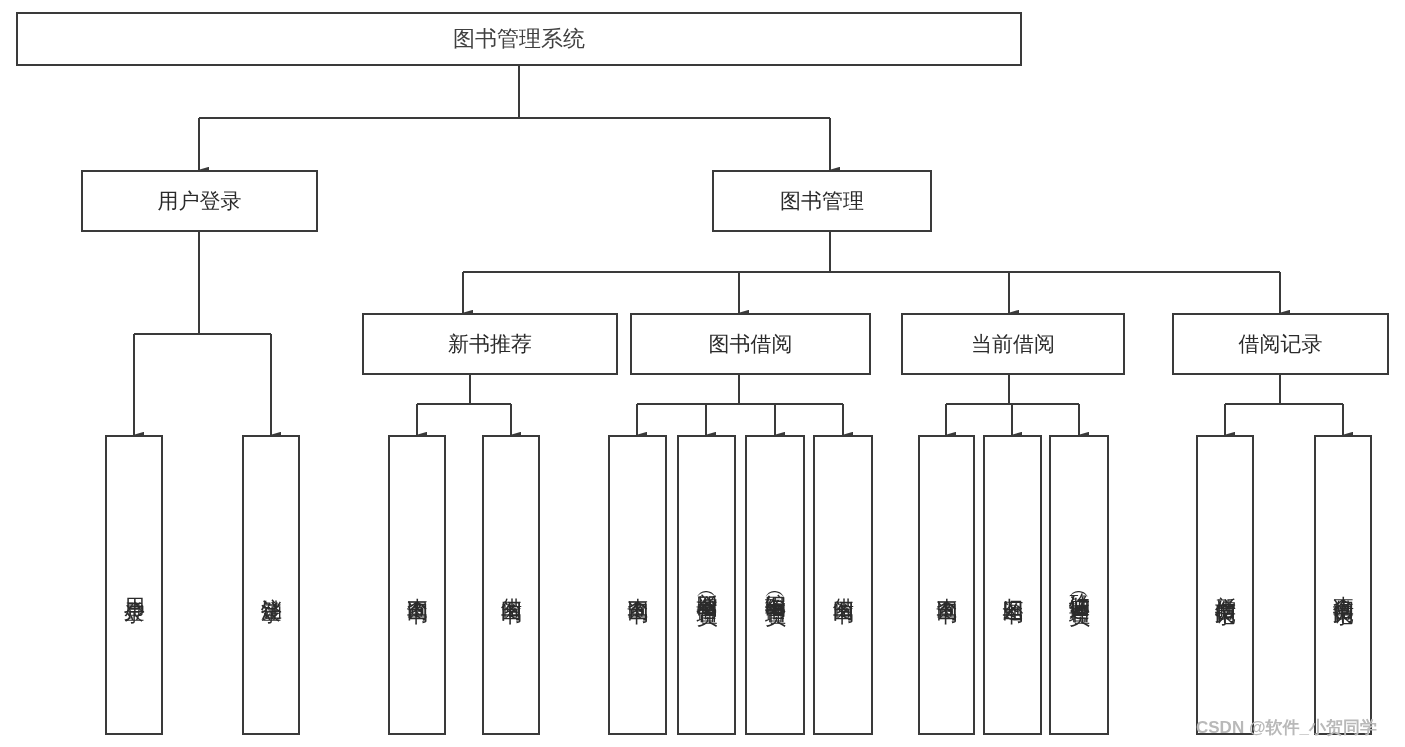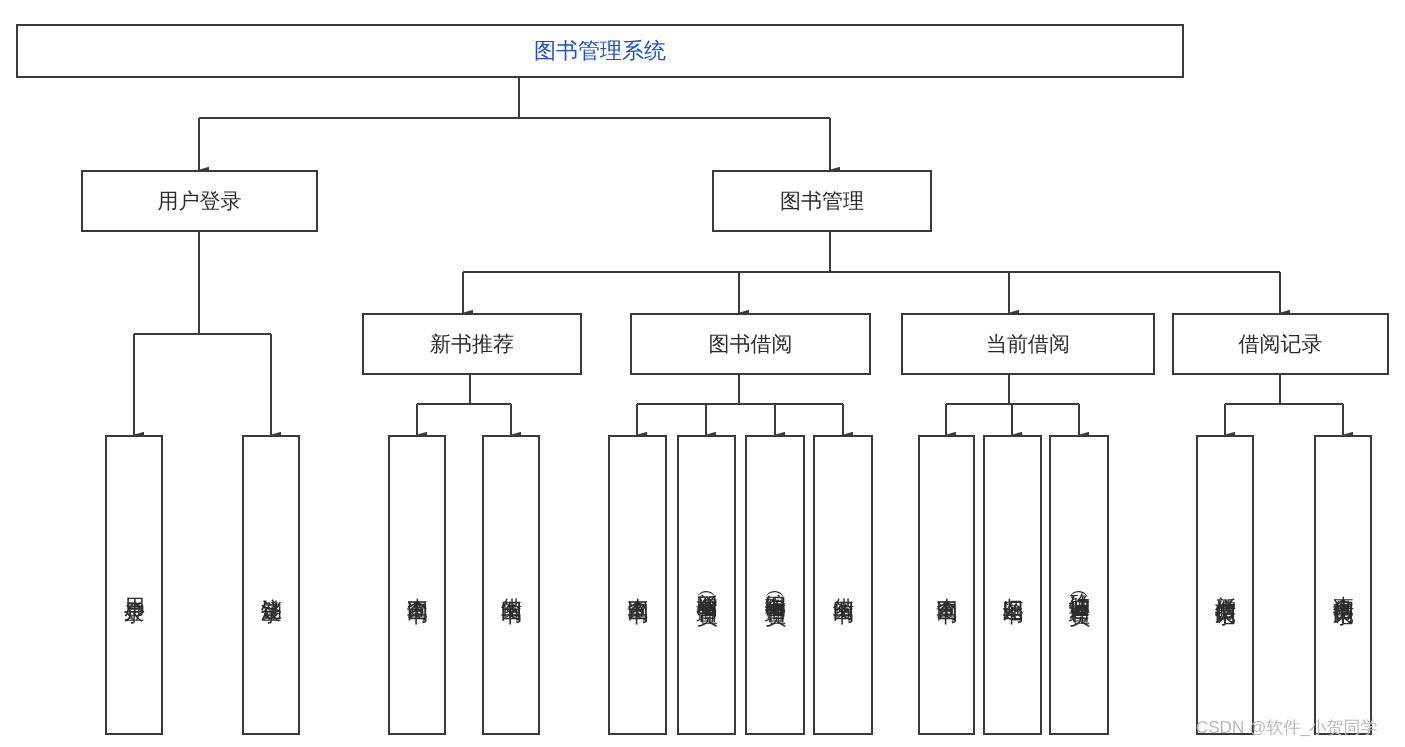--- a/index.html
+++ b/index.html
@@ -103,36 +103,36 @@
       <line x1="946" y1="404" x2="946" y2="435" stroke="#3a3a3a" stroke-width="2.4" shape-rendering="crispEdges" marker-end="url(#arrow)"></line>
       <line x1="1012" y1="404" x2="1012" y2="435" stroke="#3a3a3a" stroke-width="2.4" shape-rendering="crispEdges" marker-end="url(#arrow)"></line>
       <line x1="1079" y1="404" x2="1079" y2="435" stroke="#3a3a3a" stroke-width="2.4" shape-rendering="crispEdges" marker-end="url(#arrow)"></line>
       <line x1="1280" y1="375" x2="1280" y2="404" stroke="#3a3a3a" stroke-width="2.4" shape-rendering="crispEdges"></line>
       <line x1="1225" y1="404" x2="1343" y2="404" stroke="#3a3a3a" stroke-width="2.4" shape-rendering="crispEdges"></line>
       <line x1="1225" y1="404" x2="1225" y2="435" stroke="#3a3a3a" stroke-width="2.4" shape-rendering="crispEdges" marker-end="url(#arrow)"></line>
       <line x1="1343" y1="404" x2="1343" y2="435" stroke="#3a3a3a" stroke-width="2.4" shape-rendering="crispEdges" marker-end="url(#arrow)"></line>
     </svg>
 
   <div id="nodes-layer">
-      <div class="node horizontal root" style="left: 16px; top: 24px; width: 1168px; height: 54px; border-color: rgb(58, 58, 58); background: rgb(255, 255, 255); color: #1d4ed8;">
+      <div class="node horizontal root" style="left: 16px; top: 12px; width: 1006px; height: 54px; border-color: rgb(58, 58, 58); background: rgb(255, 255, 255); color: #404040;">
         <span class="label">图书管理系统</span>
       </div>
       <div class="node horizontal" style="left: 81px; top: 170px; width: 237px; height: 62px; border-color: rgb(58, 58, 58); background: rgb(255, 255, 255); color: rgb(43, 43, 43);">
         <span class="label">用户登录</span>
       </div>
       <div class="node horizontal" style="left: 712px; top: 170px; width: 220px; height: 62px; border-color: rgb(58, 58, 58); background: rgb(255, 255, 255); color: rgb(43, 43, 43);">
         <span class="label">图书管理</span>
       </div>
-      <div class="node horizontal" style="left: 362px; top: 313px; width: 220px; height: 62px; border-color: rgb(58, 58, 58); background: rgb(255, 255, 255); color: rgb(43, 43, 43);">
+      <div class="node horizontal" style="left: 362px; top: 313px; width: 256px; height: 62px; border-color: rgb(58, 58, 58); background: rgb(255, 255, 255); color: rgb(43, 43, 43);">
         <span class="label">新书推荐</span>
       </div>
       <div class="node horizontal" style="left: 630px; top: 313px; width: 241px; height: 62px; border-color: rgb(58, 58, 58); background: rgb(255, 255, 255); color: rgb(43, 43, 43);">
         <span class="label">图书借阅</span>
       </div>
-      <div class="node horizontal" style="left: 901px; top: 313px; width: 254px; height: 62px; border-color: rgb(58, 58, 58); background: rgb(255, 255, 255); color: rgb(43, 43, 43);">
+      <div class="node horizontal" style="left: 901px; top: 313px; width: 224px; height: 62px; border-color: rgb(58, 58, 58); background: rgb(255, 255, 255); color: rgb(43, 43, 43);">
         <span class="label">当前借阅</span>
       </div>
       <div class="node horizontal" style="left: 1172px; top: 313px; width: 217px; height: 62px; border-color: rgb(58, 58, 58); background: rgb(255, 255, 255); color: rgb(43, 43, 43);">
         <span class="label">借阅记录</span>
       </div>
       <div class="node vertical" style="left: 105px; top: 435px; width: 58px; height: 300px; border-color: rgb(58, 58, 58); background: rgb(255, 255, 255); color: rgb(43, 43, 43);">
         <span class="label">用户登录</span>
       </div>
       <div class="node vertical" style="left: 242px; top: 435px; width: 58px; height: 300px; border-color: rgb(58, 58, 58); background: rgb(255, 255, 255); color: rgb(43, 43, 43);">
         <span class="label">注销登录</span>
@@ -165,15 +165,15 @@
         <span class="label">确认归还（管理员）</span>
       </div>
       <div class="node vertical" style="left: 1196px; top: 435px; width: 58px; height: 300px; border-color: rgb(58, 58, 58); background: rgb(255, 255, 255); color: rgb(43, 43, 43);">
         <span class="label">新增借阅记录</span>
       </div>
       <div class="node vertical" style="left: 1314px; top: 435px; width: 58px; height: 300px; border-color: rgb(58, 58, 58); background: rgb(255, 255, 255); color: rgb(43, 43, 43);">
         <span class="label">查询借阅记录</span>
       </div>
     </div>
 
-  <div class="watermark" style="left: 1196px; top: 716px; color: rgb(185, 185, 185);">CSDN @软件_小贺同学</div>
+  <div class="watermark" style="left: 1196px; top: 716px; color: rgb(185, 185, 185); font-weight: bold;">CSDN @软件_小贺同学</div>
 
 </div>
 
 </body></html>

